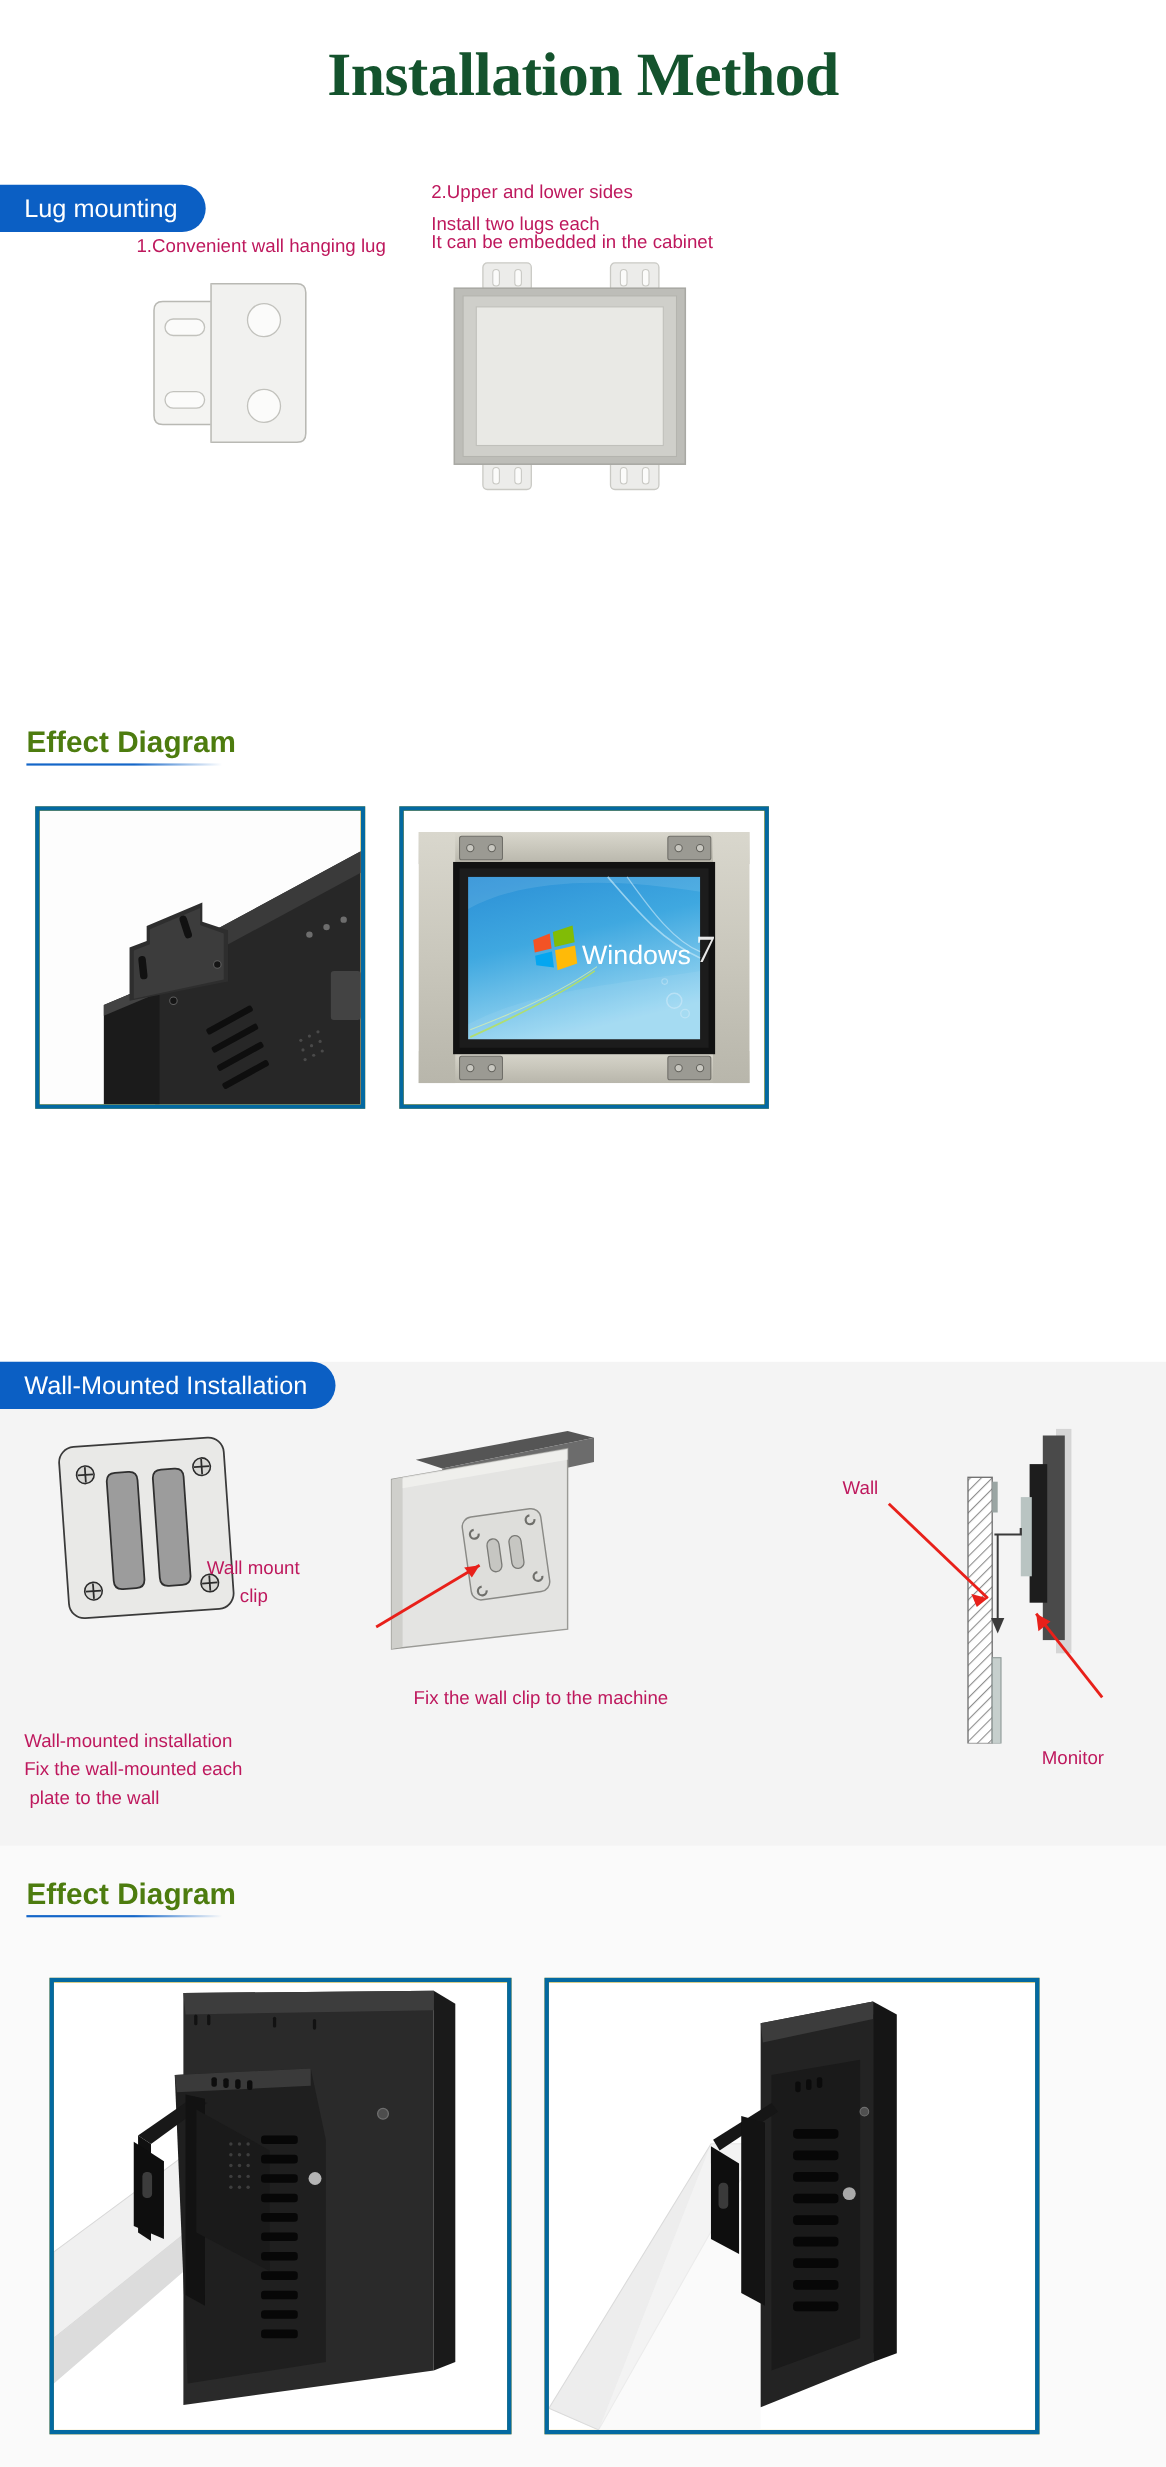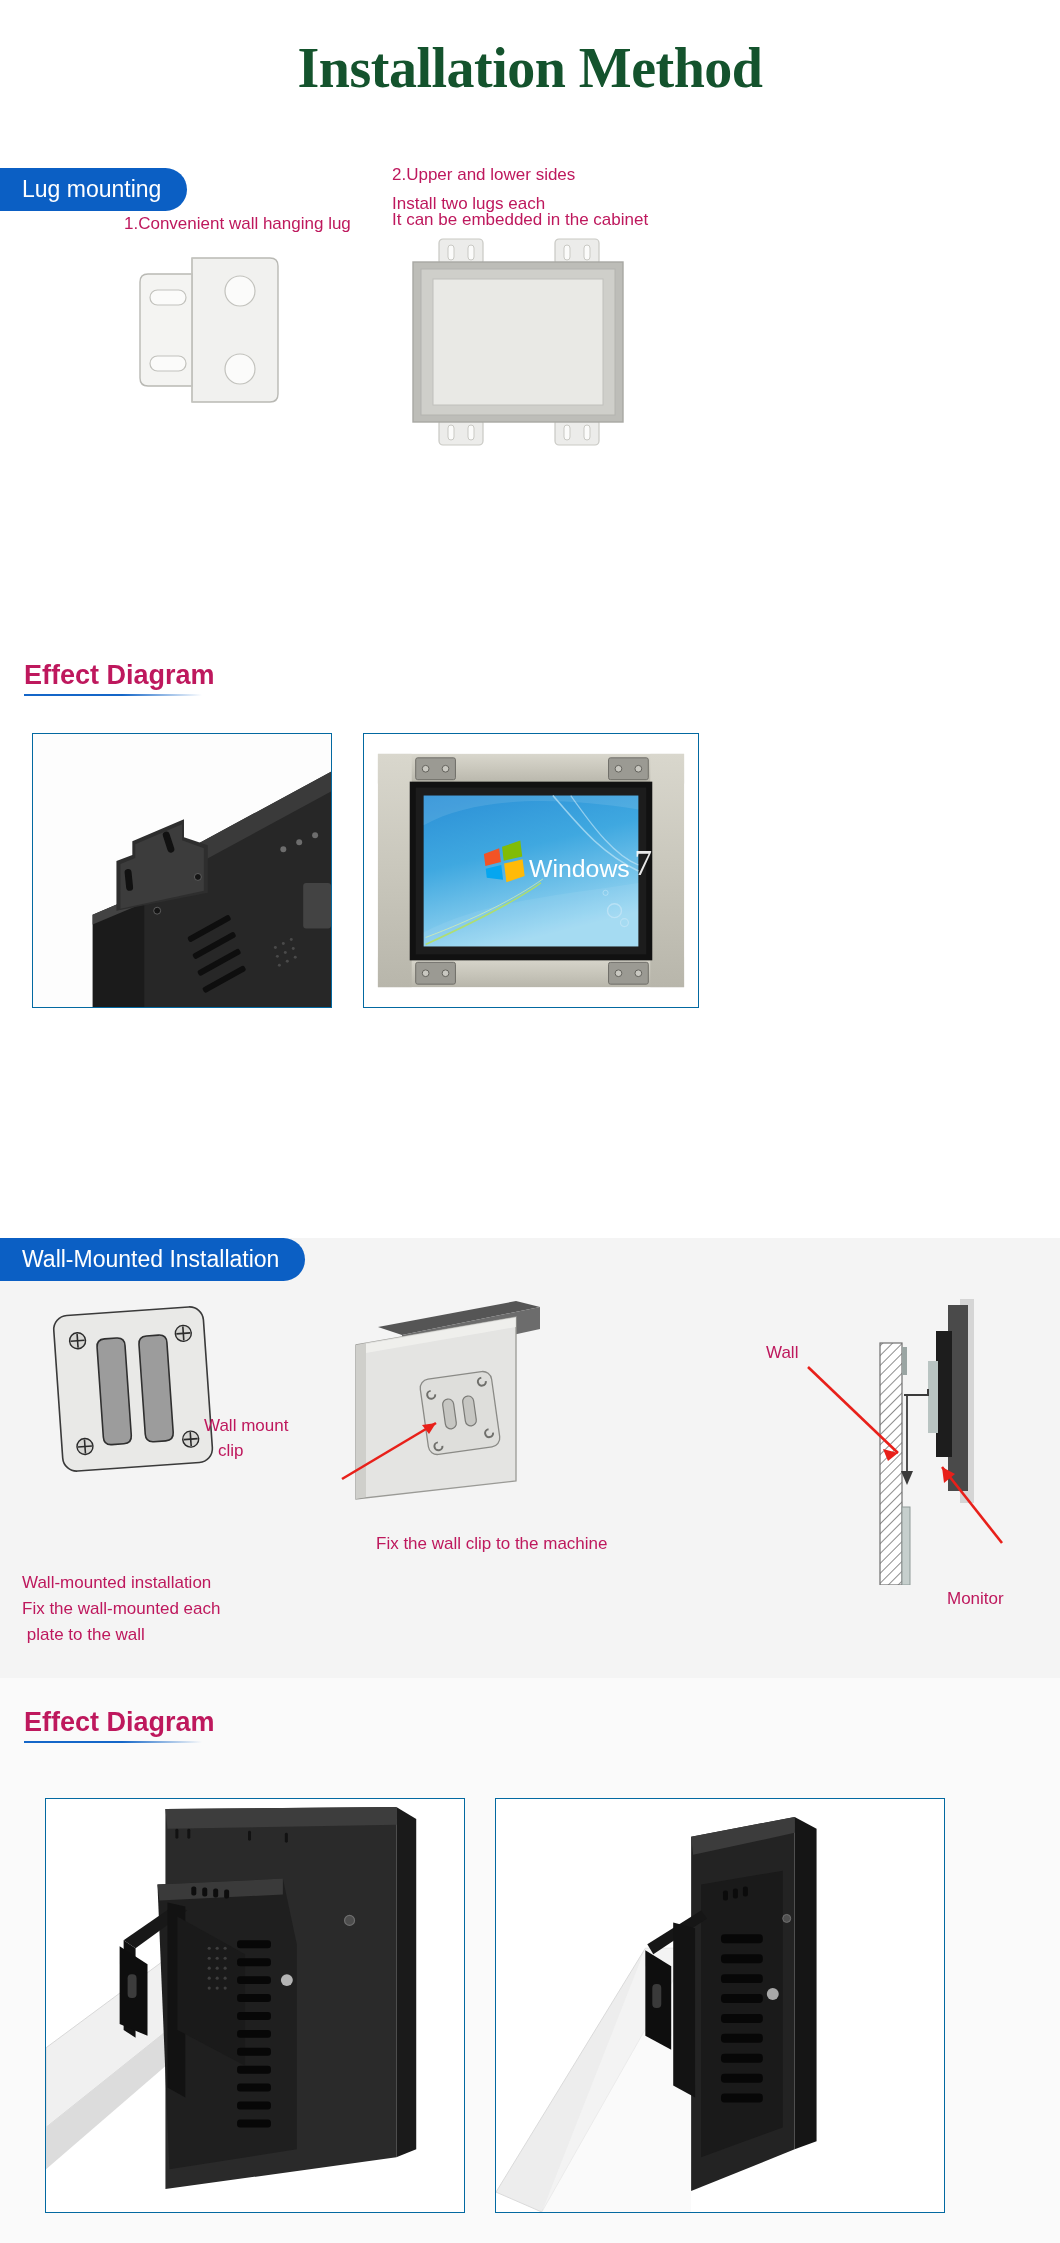--- a/index.html
+++ b/index.html
@@ -37,37 +37,37 @@
     color:#fff;
     font-size:23px;
     white-space:nowrap;
   }
   #pill-lug{top:168px;left:-8px;}
   #pill-wall{top:1238px;left:-8px;}
 
   
   .eff-head{position:absolute;}
   .eff-head .txt{
-    font-size:27px;font-weight:bold;color:#be185d;
+    font-size:27px;font-weight:bold;color:#4d7c0f;
     letter-spacing:0px;white-space:nowrap;
   }
   .eff-head .rule{
     margin-top:3px;height:2px;width:178px;
     background:linear-gradient(to right,#1466c8 0%,#1466c8 55%,rgba(20,102,200,0) 100%);
   }
   #eff1{top:660px;left:24px;}
   #eff2{top:1707px;left:24px;}
 
   
   .cap{position:absolute;font-size:17px;line-height:25px;color:#be185d;white-space:pre;}
 
   
   .photo{
     position:absolute;
-    border:1px solid #0369a1;
+    border:4px solid #0369a1;
     background:#eab308;
     overflow:hidden;
     box-sizing:border-box;
   }
 
   
   .grey-band{position:absolute;left:0;width:1060px;background:#f4f4f4;}
   #band1{top:1238px;height:440px;}
   #band2{top:1678px;height:565px;background:#fafafa;}
 
@@ -323,21 +323,21 @@
         </g>
       </g>
 
       <g>
         <line x1="22" y1="196" x2="116" y2="140" stroke="#e8201a" stroke-width="2.6"></line>
         <polygon points="116,140 102,142 109,151" fill="#e8201a"></polygon>
       </g>
     </svg>
   </div>
 
-  <div class="cap" style="top:1413px;left:204px;">Wall mount</div>
+  <div class="cap" style="top:1413px;left:188px;">Wall mount</div>
   <div class="cap" style="top:1438px;left:218px;">clip</div>
 
   <div style="position:absolute;top:1285px;left:752px;width:290px;height:300px;">
     <svg viewBox="0 0 290 300" width="290" height="300">
       <defs>
         <pattern id="hatch" width="7" height="7" patternTransform="rotate(45)" patternUnits="userSpaceOnUse">
           <rect width="7" height="7" fill="#ffffff"></rect>
           <line x1="0" y1="0" x2="0" y2="7" stroke="#8d8d8d" stroke-width="2"></line>
         </pattern>
       </defs>

